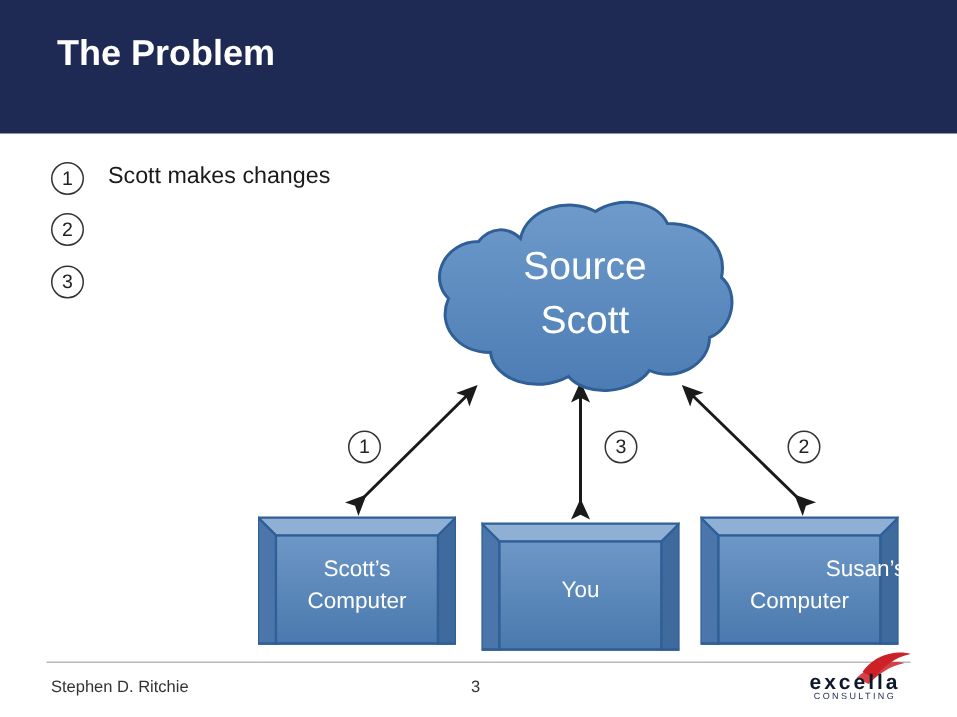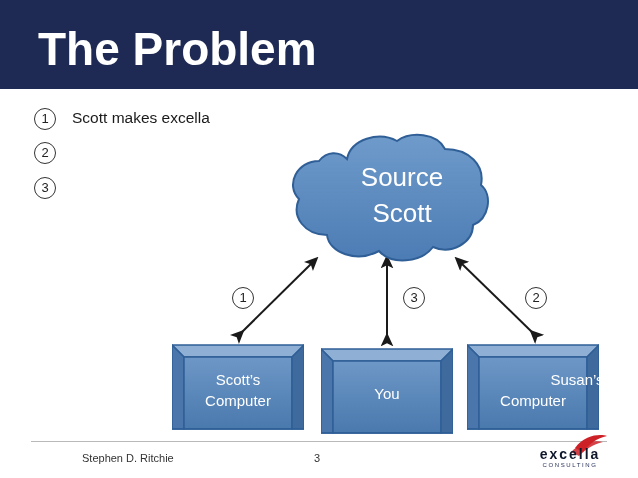--- a/index.html
+++ b/index.html
@@ -23,21 +23,21 @@
     left: 0;
     top: 0;
     width: 638px;
     height: 89px;
     background: #1f2a54;
   }
   #title-text {
     position: absolute;
     left: 38px;
     top: 22px;
-    font-size: 46px;
+    font-size: 24px;
     font-weight: bold;
     color: #ffffff;
     letter-spacing: 0px;
   }
   
   .bullet-row {
     position: absolute;
     height: 26px;
   }
   .bullet-num {
@@ -66,21 +66,21 @@
   
   #cloud-wrap {
     position: absolute;
     left: 279px;
     top: 129px;
     width: 214px;
     height: 140px;
   }
   #cloud-text {
     position: absolute;
-    left: 16px;
+    left: 4px;
     top: 30px;
     width: 214px;
     text-align: center;
     font-size: 26px;
     color: #ffffff;
     line-height: 36px;
   }
   
   .box {
     position: absolute;
@@ -118,21 +118,20 @@
     width: 576px;
     height: 1px;
     background: #b9b9b9;
   }
   #footer-author {
     position: absolute;
     left: 34px;
     top: 452px;
     font-size: 11px;
     color: #333333;
-    margin-left: 48px;
   }
   #footer-page {
     position: absolute;
     left: 314px;
     top: 452px;
     font-size: 11px;
     color: #333333;
   }
   #logo {
     position: absolute;
@@ -167,21 +166,21 @@
 </head>
 <body>
 
 <div id="slide">
 
   <div id="title-bar"></div>
   <div id="title-text">The Problem</div>
 
   <div class="bullet-row" style="left:34px; top:108px; width:230px;">
     <div class="bullet-num">1</div>
-    <div class="bullet-label">Scott makes excella</div>
+    <div class="bullet-label">Scott makes changes</div>
   </div>
   <div class="bullet-row" style="left:34px; top:142px; width:230px;">
     <div class="bullet-num">2</div>
   </div>
   <div class="bullet-row" style="left:34px; top:177px; width:230px;">
     <div class="bullet-num">3</div>
   </div>
 
   <svg width="638" height="478" style="position:absolute; left:0; top:0;">
     <defs>

